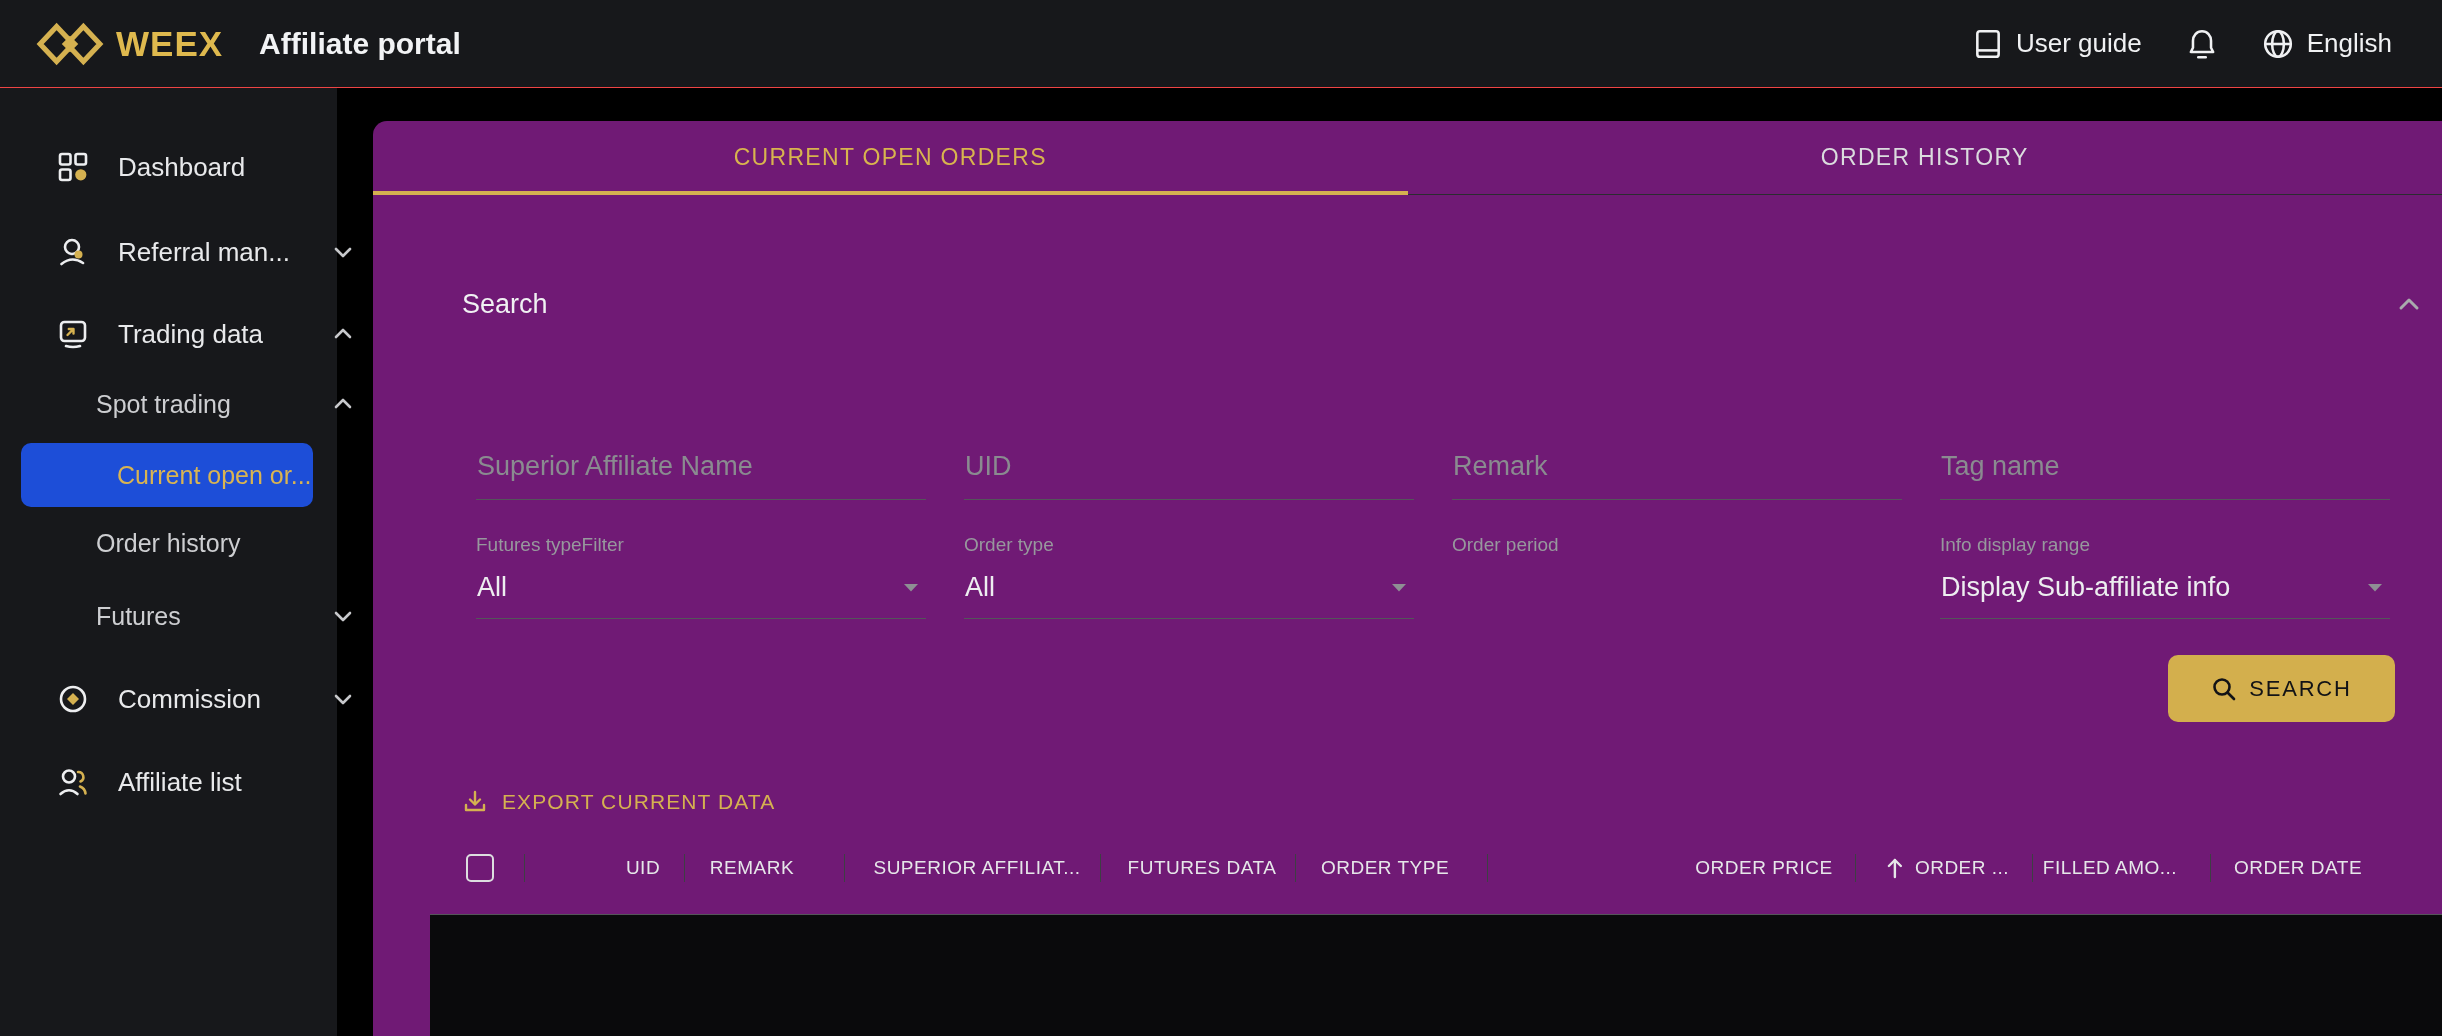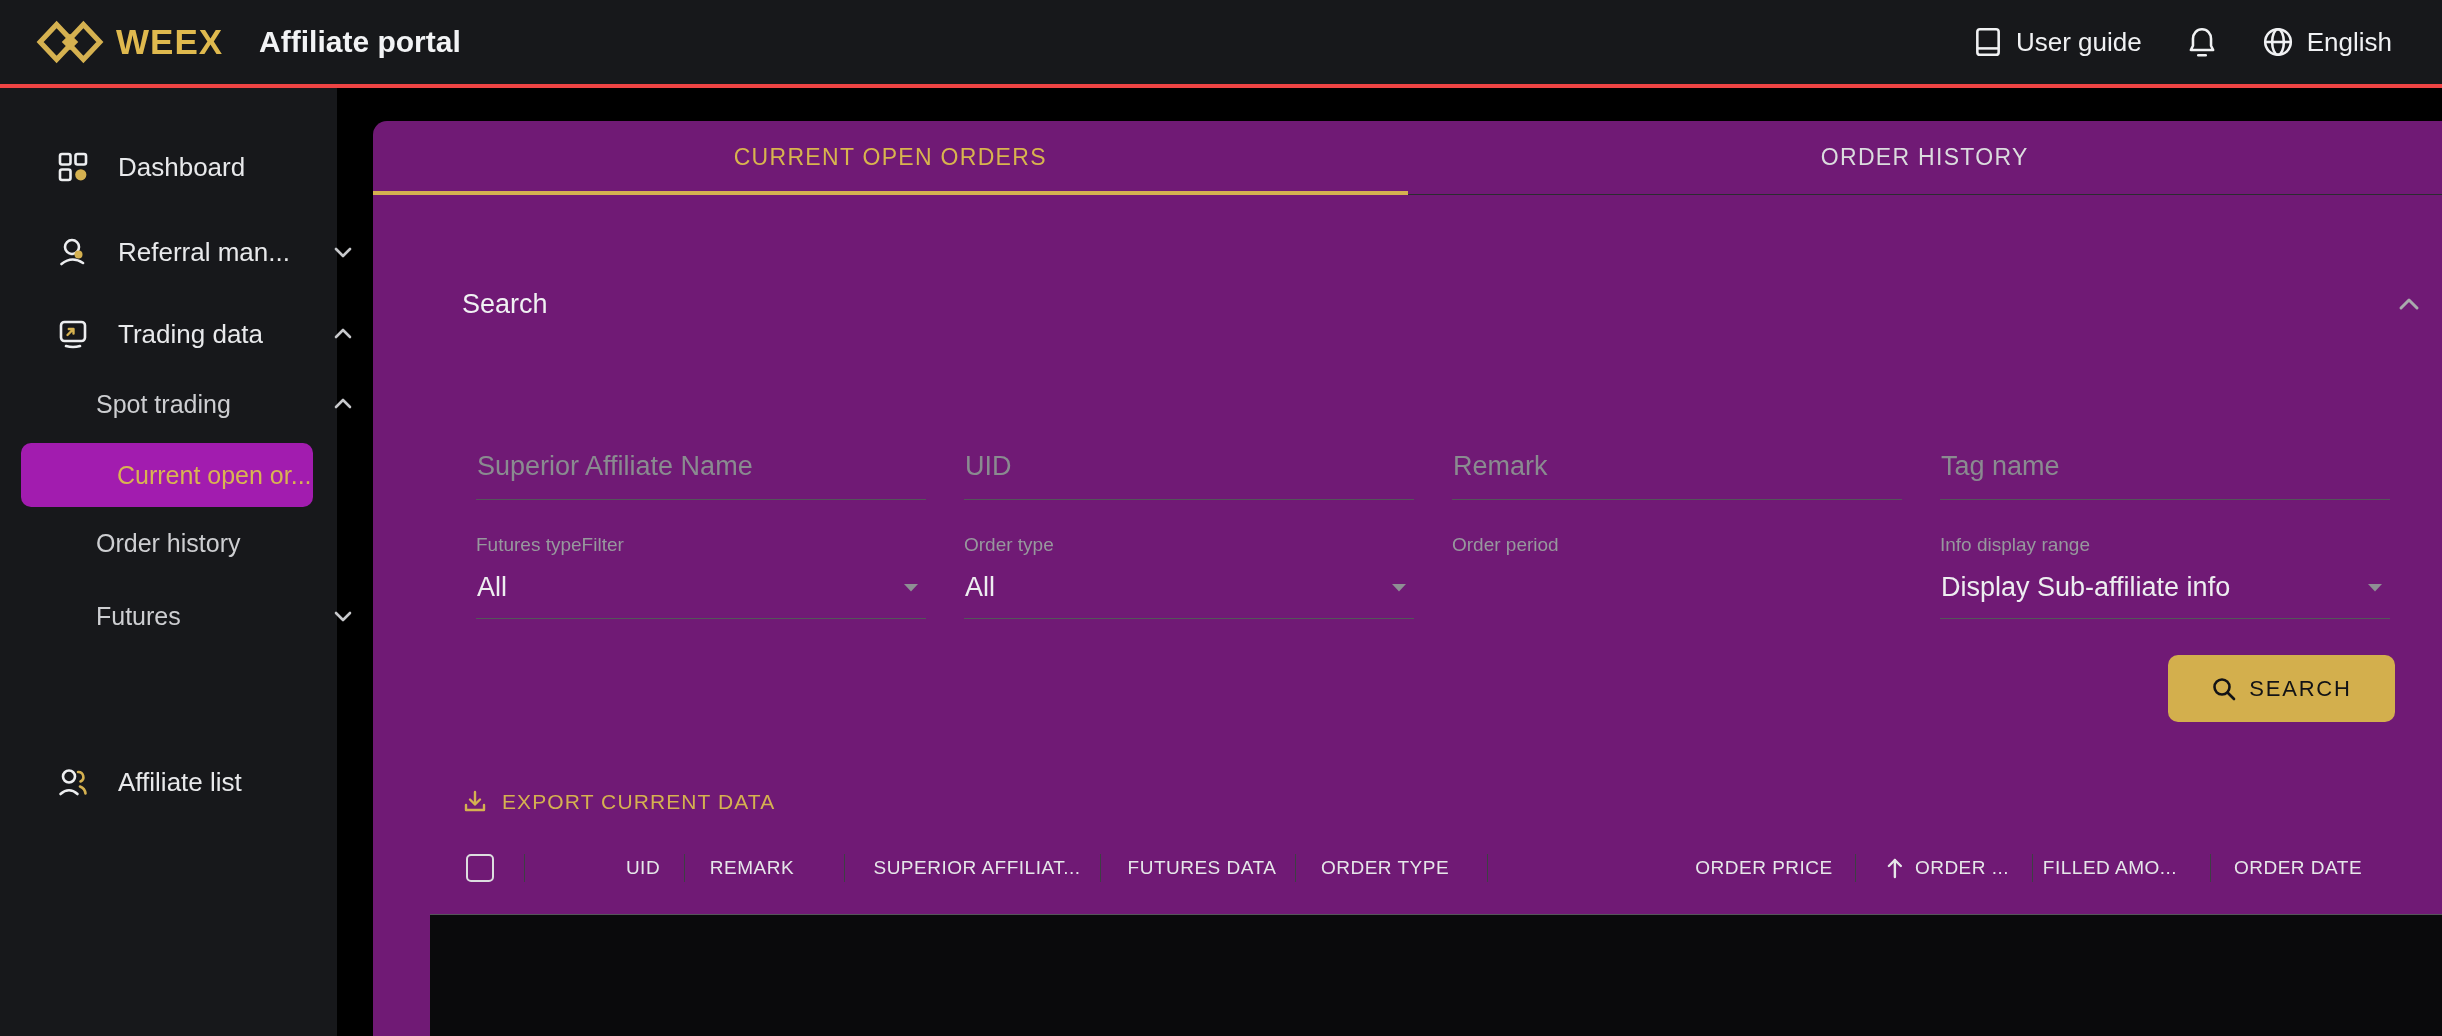--- a/index.html
+++ b/index.html
@@ -3,35 +3,35 @@
 <meta charset="utf-8">
 <style>
   * { margin:0; padding:0; box-sizing:border-box; }
   html,body { background:#000; }
   body { font-family:"Liberation Sans","DejaVu Sans",sans-serif; }
   .app { position:relative; width:2442px; height:1036px; background:#000; overflow:hidden; }
 
   
   .topbar { position:absolute; top:0; left:0; right:0; height:88px; background:#17181B;
             display:flex; align-items:center; justify-content:space-between;
-            padding:0 50px 0 36px; border-bottom:4px solid #ef4444; }
+            padding:0 50px 0 36px; border-bottom:1px solid #ef4444; }
   .brand-group { display:flex; align-items:center; gap:12px; }
   .brand { color:#DFB94E; font-size:35px; font-weight:bold; letter-spacing:1px; }
   .app-title { color:#F2F3F5; font-size:30px; font-weight:600; margin-left:24px; }
   .topbar-right { display:flex; align-items:center; gap:44px; }
   .top-item { display:flex; align-items:center; gap:13px; color:#F0F1F3; font-size:26px; cursor:pointer; }
 
   
   .sidebar { position:absolute; top:88px; left:0; width:337px; bottom:0; background:#17181B; }
   .side-item { position:absolute; left:0; width:398px; height:56px; display:flex; align-items:center;
                color:#E8E9EB; font-size:26px; cursor:pointer; }
   .side-item .mi { width:30px; height:30px; margin:0 30px 0 58px; flex:0 0 auto; }
   .side-item.sub { padding-left:96px; color:#CDCED1; font-size:25px; }
   .side-item .chev { position:absolute; right:44px; top:50%; transform:translateY(-50%); }
-  .side-item.active-pill { left:21px; width:292px; border-radius:10px; background:#a21caf;
+  .side-item.active-pill { left:21px; width:292px; border-radius:10px; background:#1d4ed8;
                            color:#D9B452; height:64px; }
 
   
   .panel { position:absolute; top:121px; left:373px; right:0; bottom:0; background:#701a75;
            border-top-left-radius:14px; }
 
   .tabbar { position:absolute; top:0; left:0; right:0; height:74px; border-bottom:1px solid #2B2C30; display:flex; }
   .tab { width:50%; display:flex; align-items:center; justify-content:center;
          font-size:23px; letter-spacing:1.3px; color:#DBDCDE; cursor:pointer; }
   .tab.active { color:#D8B44E; }
@@ -188,20 +188,34 @@
 
     <div class="side-item sub" style="top:500px;">
       <span>Futures</span>
       <span class="chev">
         <svg width="22" height="14" viewBox="0 0 22 14" fill="none" stroke="#C7C8CB" stroke-width="2.6" stroke-linecap="round" stroke-linejoin="round">
             <path d="M4 4 L11 11 L18 4"></path>
           </svg>
       </span>
     </div>
 
+    <div class="side-item" style="top:583px;">
+      <span class="mi">
+        <svg width="30" height="30" viewBox="0 0 30 30" fill="none">
+          <circle cx="15" cy="15" r="12" stroke="#EDEEF0" stroke-width="2.6"></circle>
+          <path d="M15 9 L21 15 L15 21 L9 15 Z" fill="#D5B150"></path>
+        </svg>
+      </span>
+      <span>Commission</span>
+      <span class="chev">
+        <svg width="22" height="14" viewBox="0 0 22 14" fill="none" stroke="#C7C8CB" stroke-width="2.6" stroke-linecap="round" stroke-linejoin="round">
+            <path d="M4 4 L11 11 L18 4"></path>
+          </svg>
+      </span>
+    </div>
 
     <div class="side-item" style="top:666px;">
       <span class="mi">
         <svg width="30" height="30" viewBox="0 0 30 30" fill="none">
           <circle cx="11" cy="9.5" r="6" stroke="#EDEEF0" stroke-width="2.6"></circle>
           <path d="M2.5 27 Q11 19.5 19.5 27" stroke="#EDEEF0" stroke-width="2.6" stroke-linecap="round"></path>
           <path d="M20 5 a5 5 0 0 1 2.5 9.5" stroke="#D5B150" stroke-width="2.6" stroke-linecap="round"></path>
           <path d="M22 19.5 a8.5 8.5 0 0 1 5.5 7" stroke="#D5B150" stroke-width="2.6" stroke-linecap="round"></path>
         </svg>
       </span>

